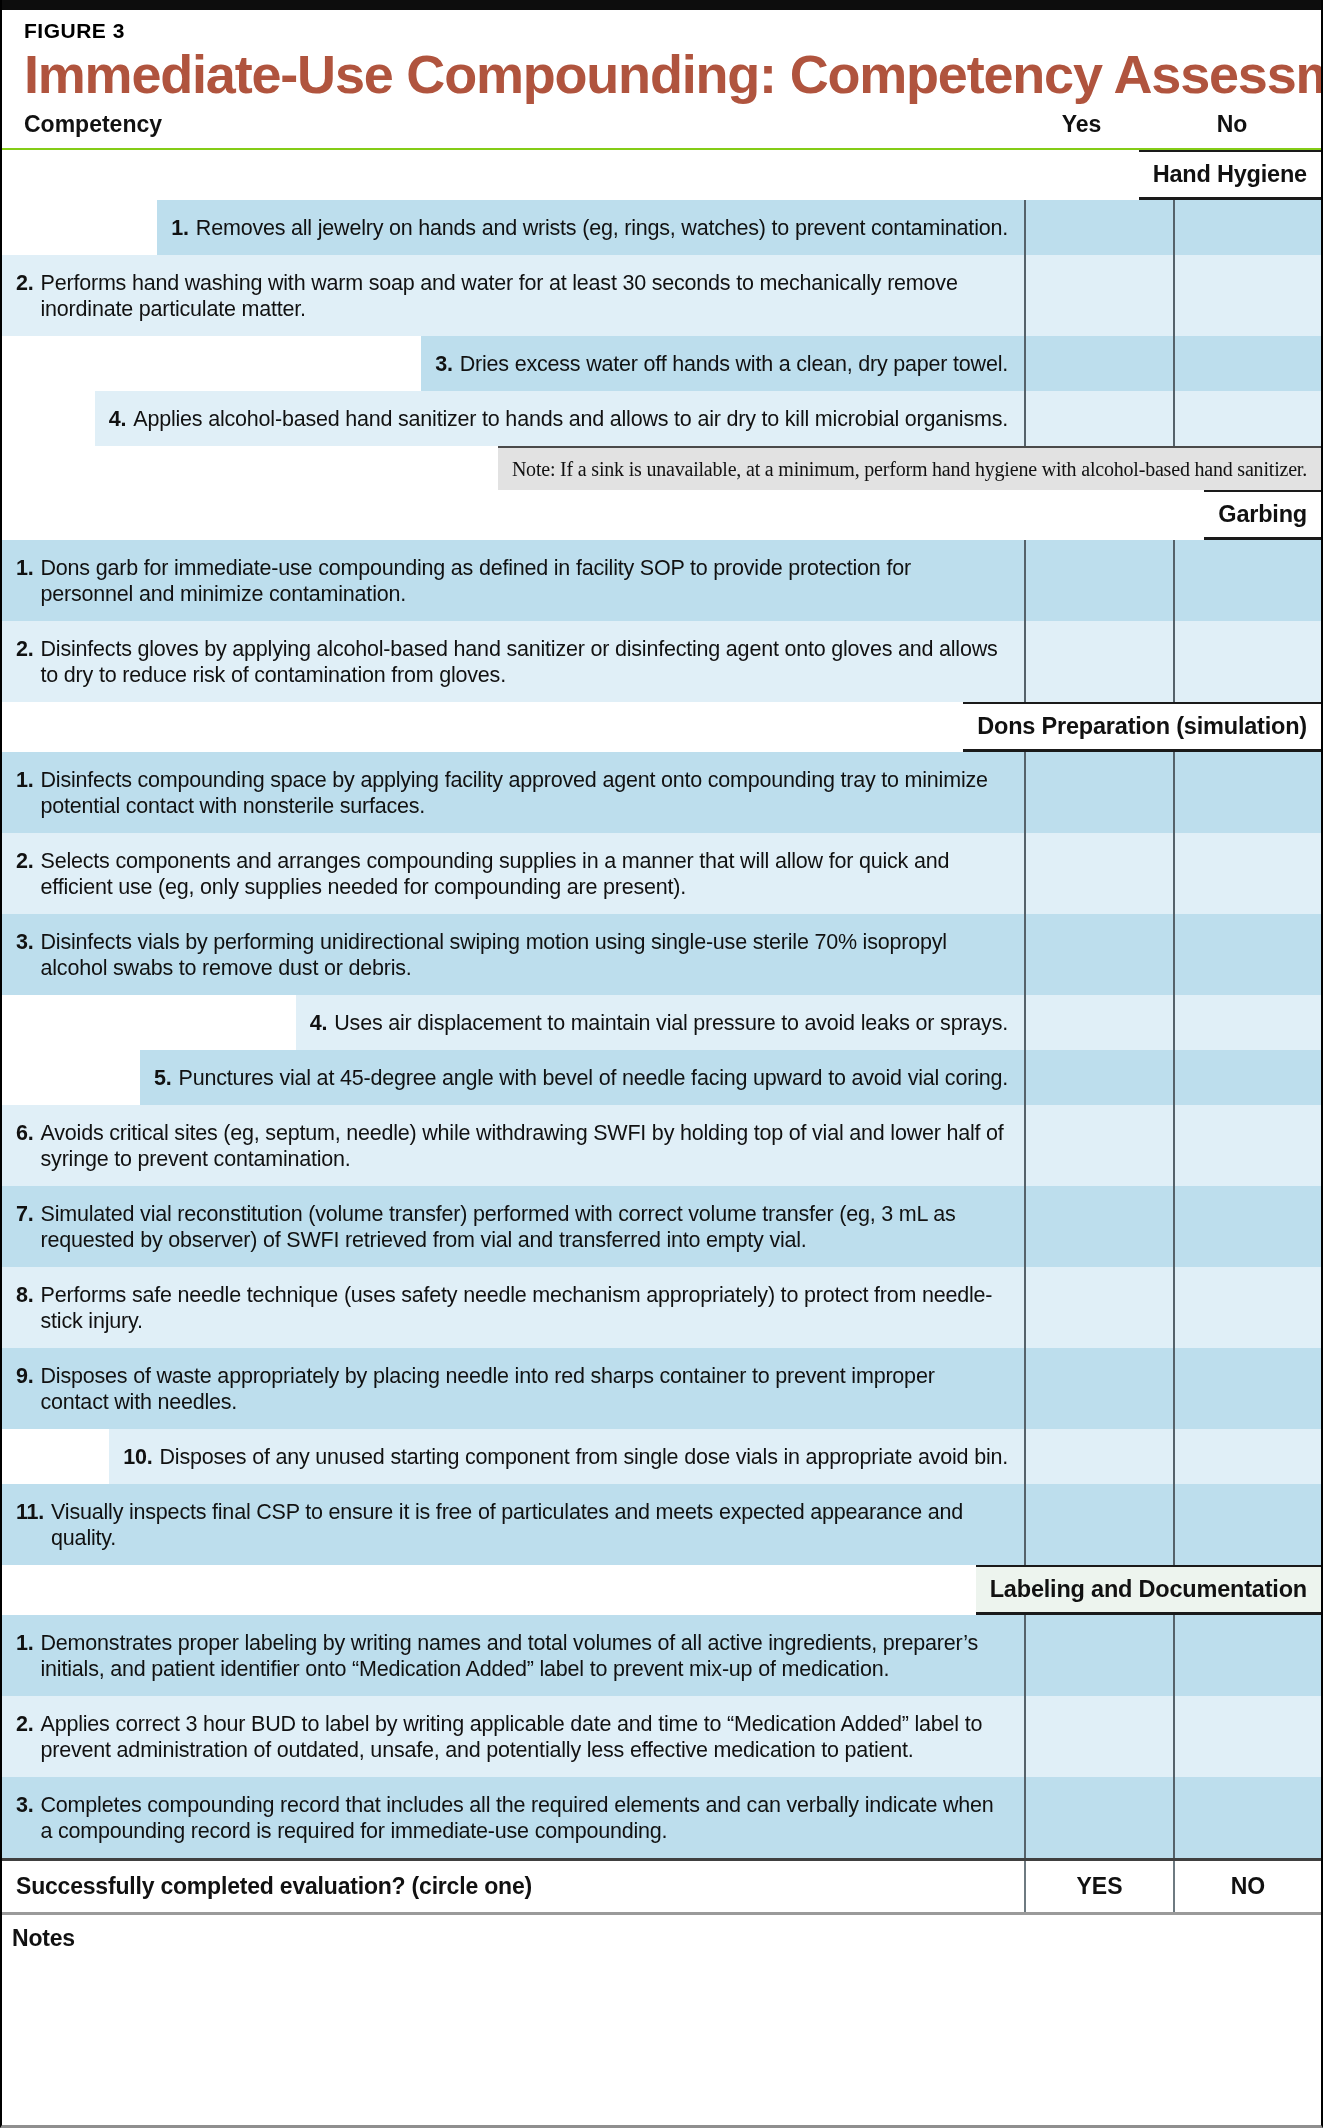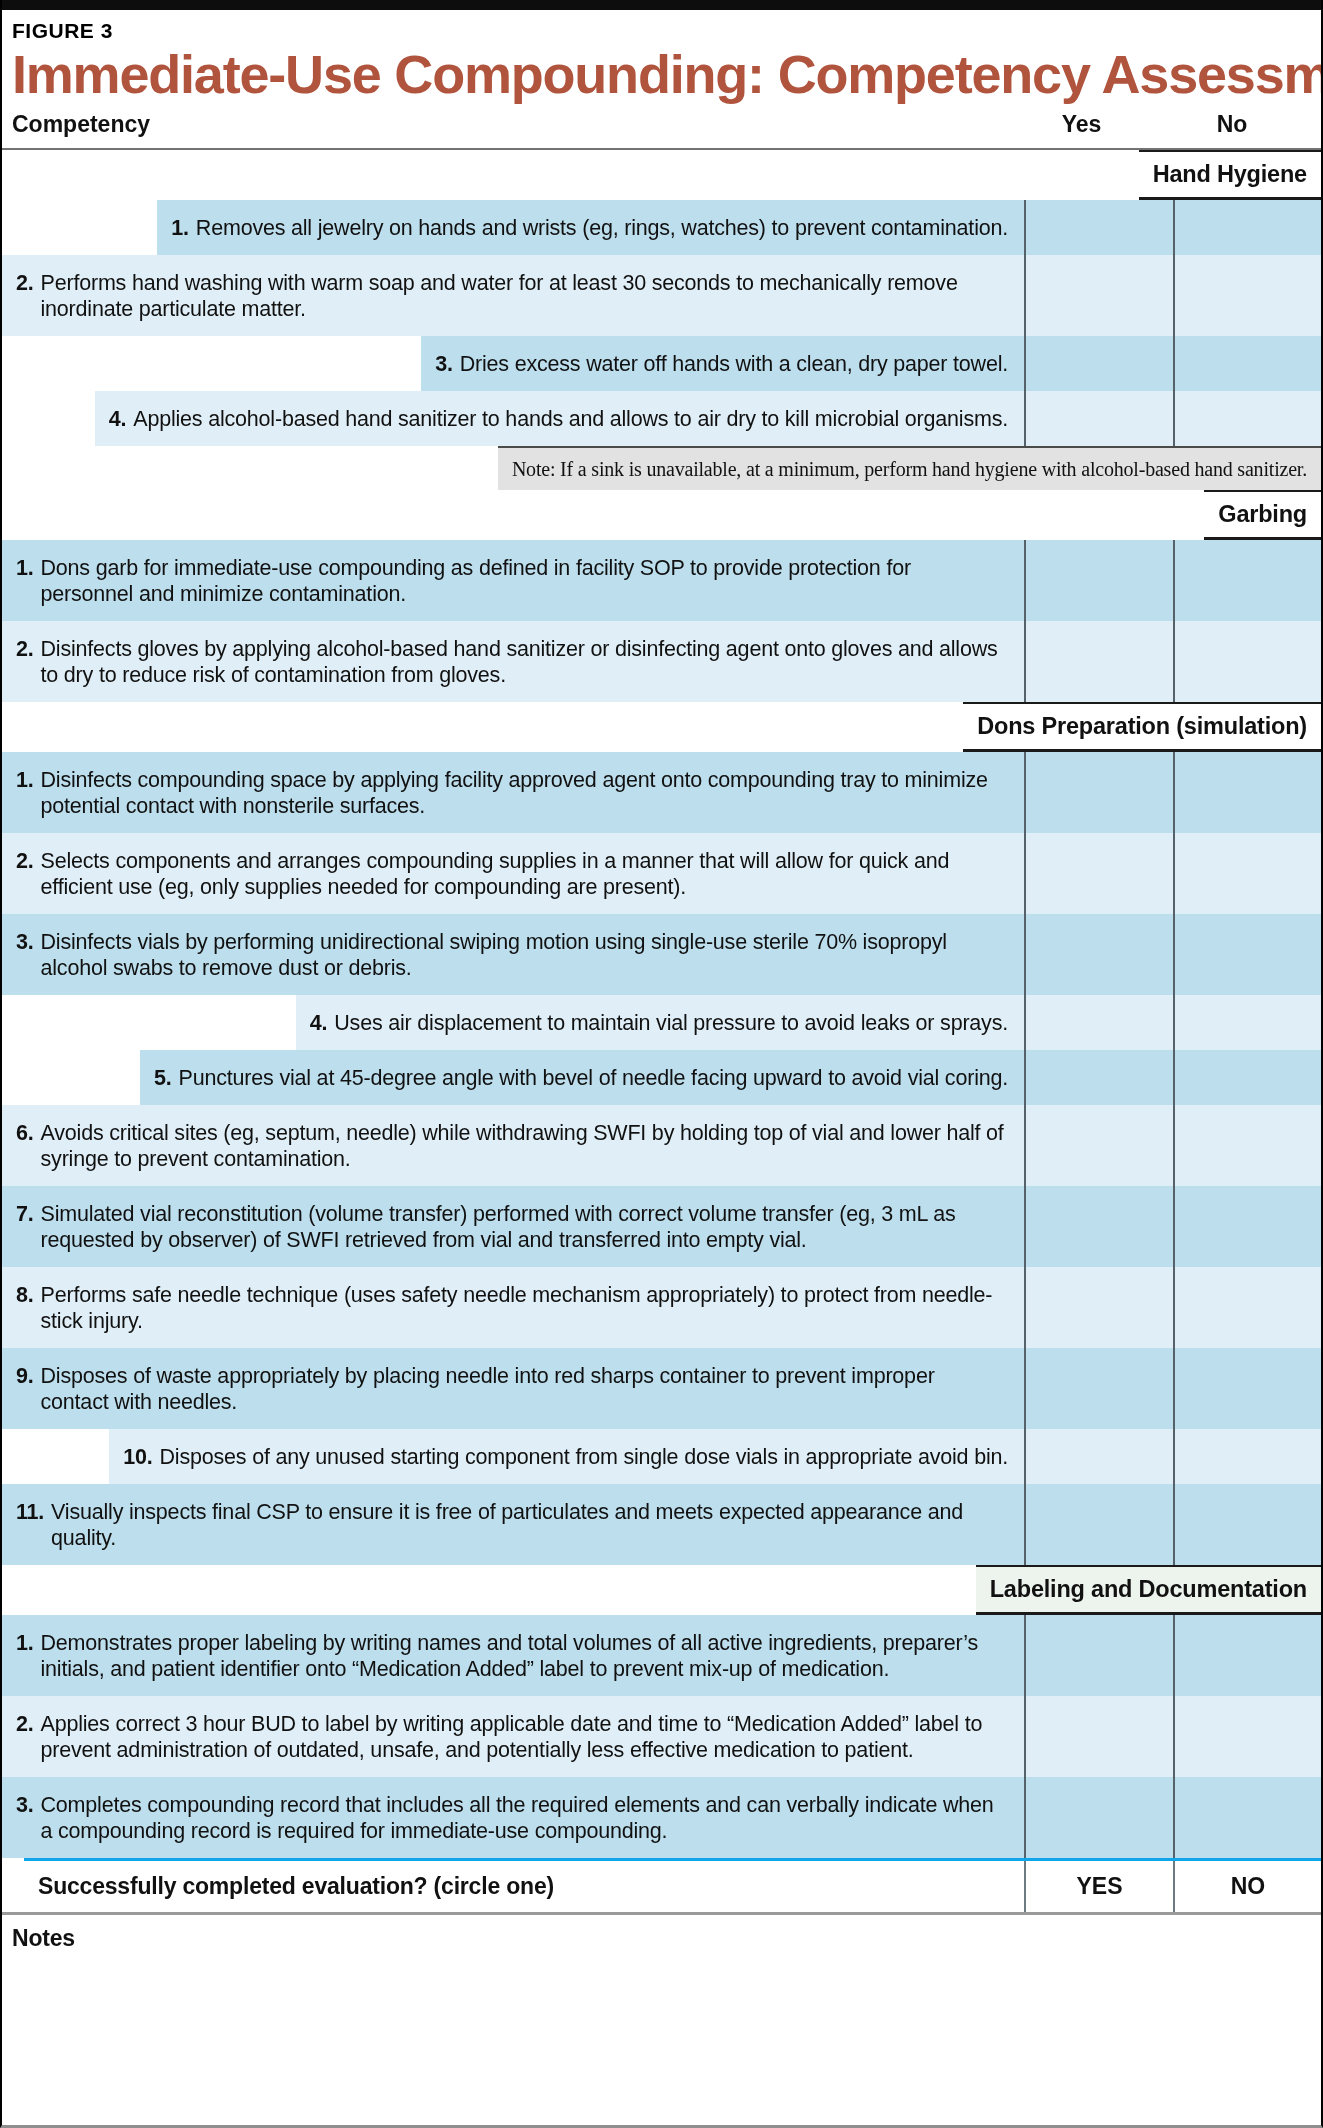--- a/index.html
+++ b/index.html
@@ -26,22 +26,22 @@
     flex-direction: column;
     overflow: hidden;
     font-family: "Liberation Sans", sans-serif;
     color: #111;
   }
 
   .top-bar { flex: none; height: 10px; background: #0d0d0d; }
 
   .header-block {
     flex: none;
-    padding: 9px 14px 0 10px;
-    border-bottom: 2px solid #737373;
+    padding: 9px 14px 0 22px;
+    border-bottom: 2px solid #84cc16;
     background: #fff;
   }
   .figure-label {
     font-size: 21px;
     font-weight: 700;
     letter-spacing: 0.5px;
     color: #000;
   }
   .page-title {
     font-size: 54px;
@@ -107,24 +107,23 @@
     align-items: center;
     padding: 4px 14px;
     font-size: 20px;
     letter-spacing: -0.2px;
     font-family: Liberation Serif, serif;
   }
 
   .eval-row {
     flex: none;
     display: flex;
-    border-top: 3px solid #0ea5e9;
+    border-top: 3px solid #404040;
     background: #fff;
     min-height: 54px;
-    margin-left: 22px;
   }
   .eval-label {
     flex: 1;
     display: flex;
     align-items: center;
     padding: 0 14px;
     font-weight: 700;
     font-size: 23px;
     letter-spacing: -0.2px;
   }

